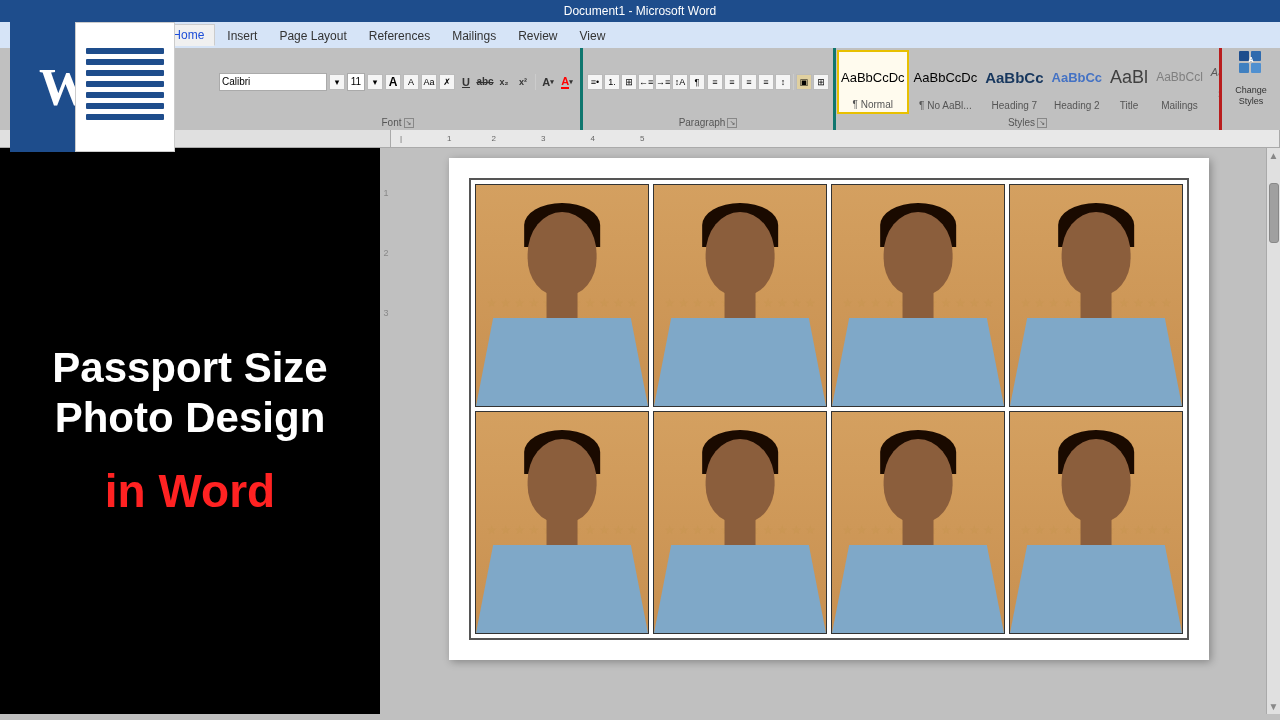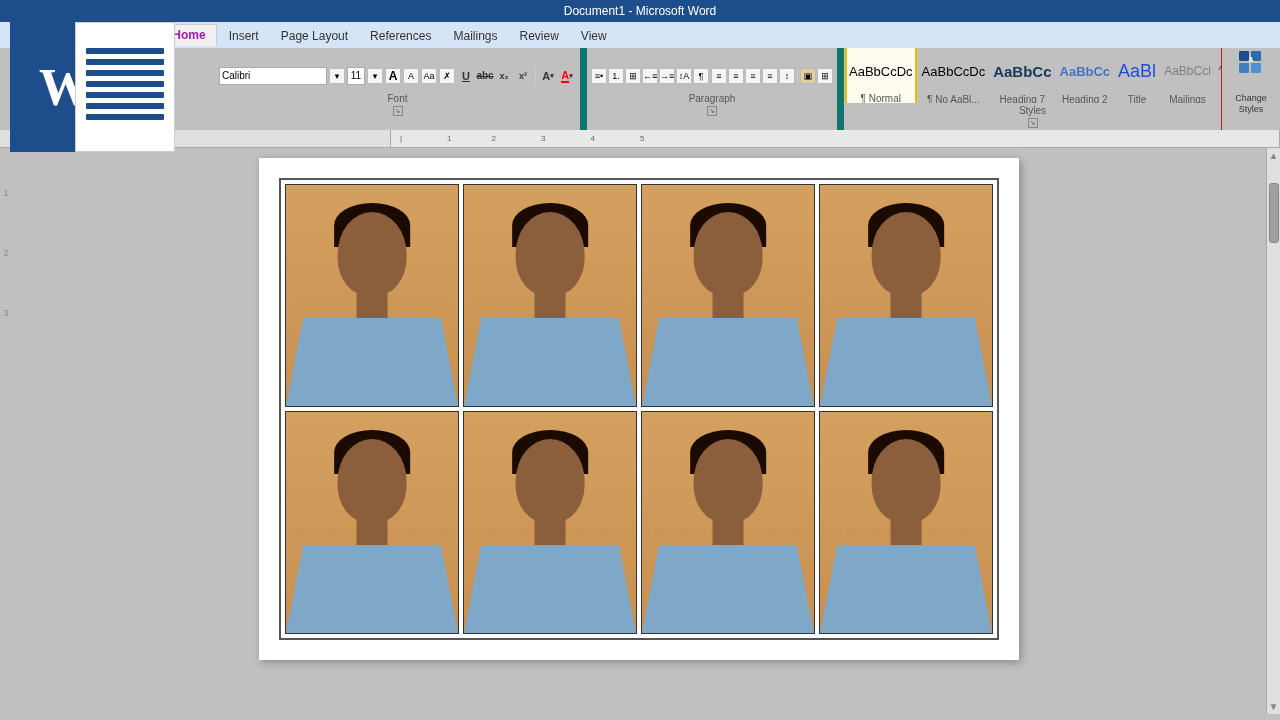--- a/index.html
+++ b/index.html
@@ -37,22 +37,21 @@
       font-size: 12px;
       cursor: pointer;
       color: #333;
       border-top: 1px solid transparent;
     }
 
     .ribbon-tab.active {
       background: #f0f0f0;
       border: 1px solid #ccc;
       border-bottom: 1px solid #f0f0f0;
-      color: #a21caf;
-      font-weight: bold;
+      color: #1d4ed8;
     }
 
     
     .word-logo-area {
       position: absolute;
       left: 0;
       top: 0;
       width: 220px;
       height: 176px;
       z-index: 10;
@@ -96,21 +95,21 @@
       height: 6px;
       background: #1e4d8c;
       margin-bottom: 5px;
       border-radius: 1px;
     }
 
     .change-styles-btn {
       display: flex;
       flex-direction: column;
       align-items: center;
-      justify-content: space-between;
+      justify-content: flex-start;
       width: 58px;
       height: 68px;
       cursor: pointer;
       font-size: 9px;
       text-align: center;
       color: #333;
       border: 1px solid transparent;
     }
 
     .change-styles-icon {
@@ -306,22 +305,22 @@
       flex-direction: row;
       align-items: stretch;
       width: 100%;
       height: 82px;
       padding-left: 215px;
     }
 
     .group-section {
       display: flex;
       flex-direction: column;
-      border-right: 7px solid #0f766e;
-      padding: 12px 4px;
+      border-right: 3px solid #0f766e;
+      padding: 0 4px;
     }
 
     .group-controls {
       flex: 1;
       display: flex;
       flex-direction: row;
       align-items: center;
       gap: 2px;
       padding: 2px 0;
       flex-wrap: wrap;
@@ -329,21 +328,20 @@
 
     .group-bottom-label {
       font-size: 10px;
       color: #555;
       text-align: center;
       padding: 2px 0;
       display: flex;
       align-items: center;
       justify-content: center;
       gap: 2px;
-      flex-direction: column;
     }
 
     .expand-icon {
       width: 10px;
       height: 10px;
       border: 1px solid #888;
       display: inline-flex;
       align-items: center;
       justify-content: center;
       font-size: 7px;
@@ -407,21 +405,21 @@
       align-items: center;
       justify-content: center;
       cursor: pointer;
       color: #333;
     }
 
     
     .styles-section {
       display: flex;
       flex-direction: column;
-      border-right: 1px solid #b91c1c;
+      border-right: 3px solid #b91c1c;
       flex: 1;
       overflow: hidden;
     }
 
     .styles-items-row {
       display: flex;
       flex-direction: row;
       flex: 1;
       align-items: center;
       overflow: hidden;
@@ -584,21 +582,21 @@
 
       <div class="style-cell">
         <div class="style-preview-text">
           <span style="font-size:13px; color:#4472c4; font-weight:bold;">AaBbCc</span>
         </div>
         <div class="style-cell-label">Heading 2</div>
       </div>
 
       <div class="style-cell">
         <div class="style-preview-text">
-          <span style="font-size:18px; color:#1d4ed8;">AaBl</span>
+          <span style="font-size:18px; color:#404040;">AaBl</span>
         </div>
         <div class="style-cell-label">Title</div>
       </div>
 
       <div class="style-cell">
         <div class="style-preview-text">
           <span style="font-size:12px; color:#7f7f7f;">AaBbCcl</span>
         </div>
         <div class="style-cell-label">Mailings</div>
       </div>
@@ -639,20 +637,24 @@
     <span style="position:relative; margin-left:45px;">1</span>
     <span style="position:relative; margin-left:40px;">2</span>
     <span style="position:relative; margin-left:45px;">3</span>
     <span style="position:relative; margin-left:45px;">4</span>
     <span style="position:relative; margin-left:45px;">5</span>
   </div>
 </div>
 
 <div class="main-area">
 
+  <div class="left-sidebar">
+    <div class="sidebar-title">Passport Size Photo Design</div>
+    <div class="sidebar-subtitle">in Word</div>
+  </div>
 
   <div class="left-margin">
     <span class="margin-num">1</span>
     <span class="margin-num">2</span>
     <span class="margin-num">3</span>
   </div>
 
   <div class="document-area">
     <div class="document-page">
       <div class="photo-grid">

